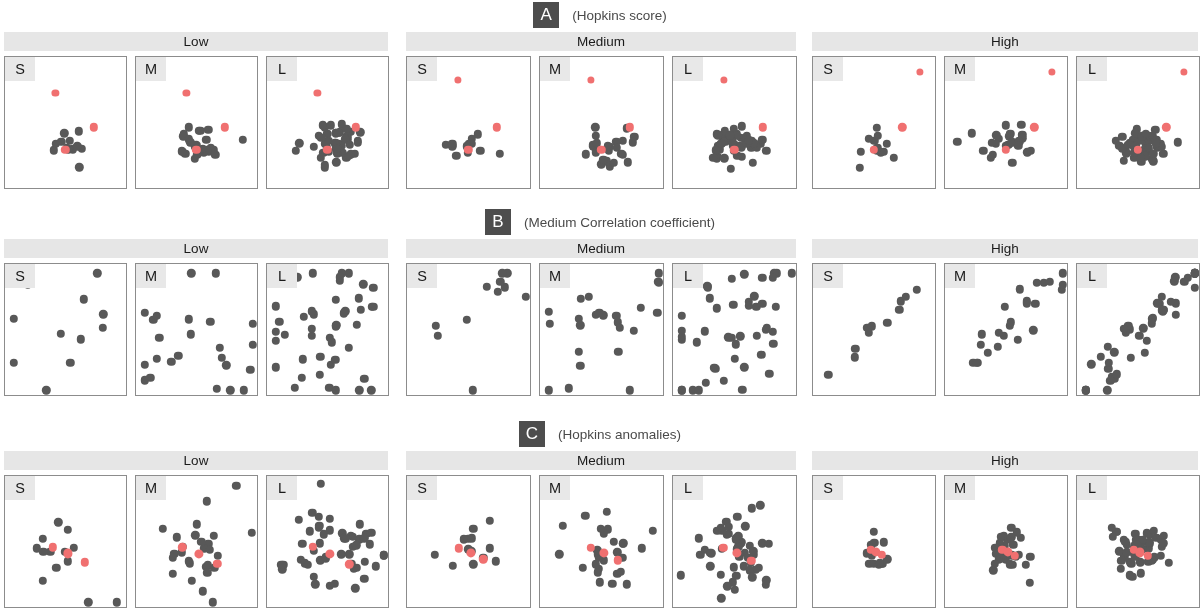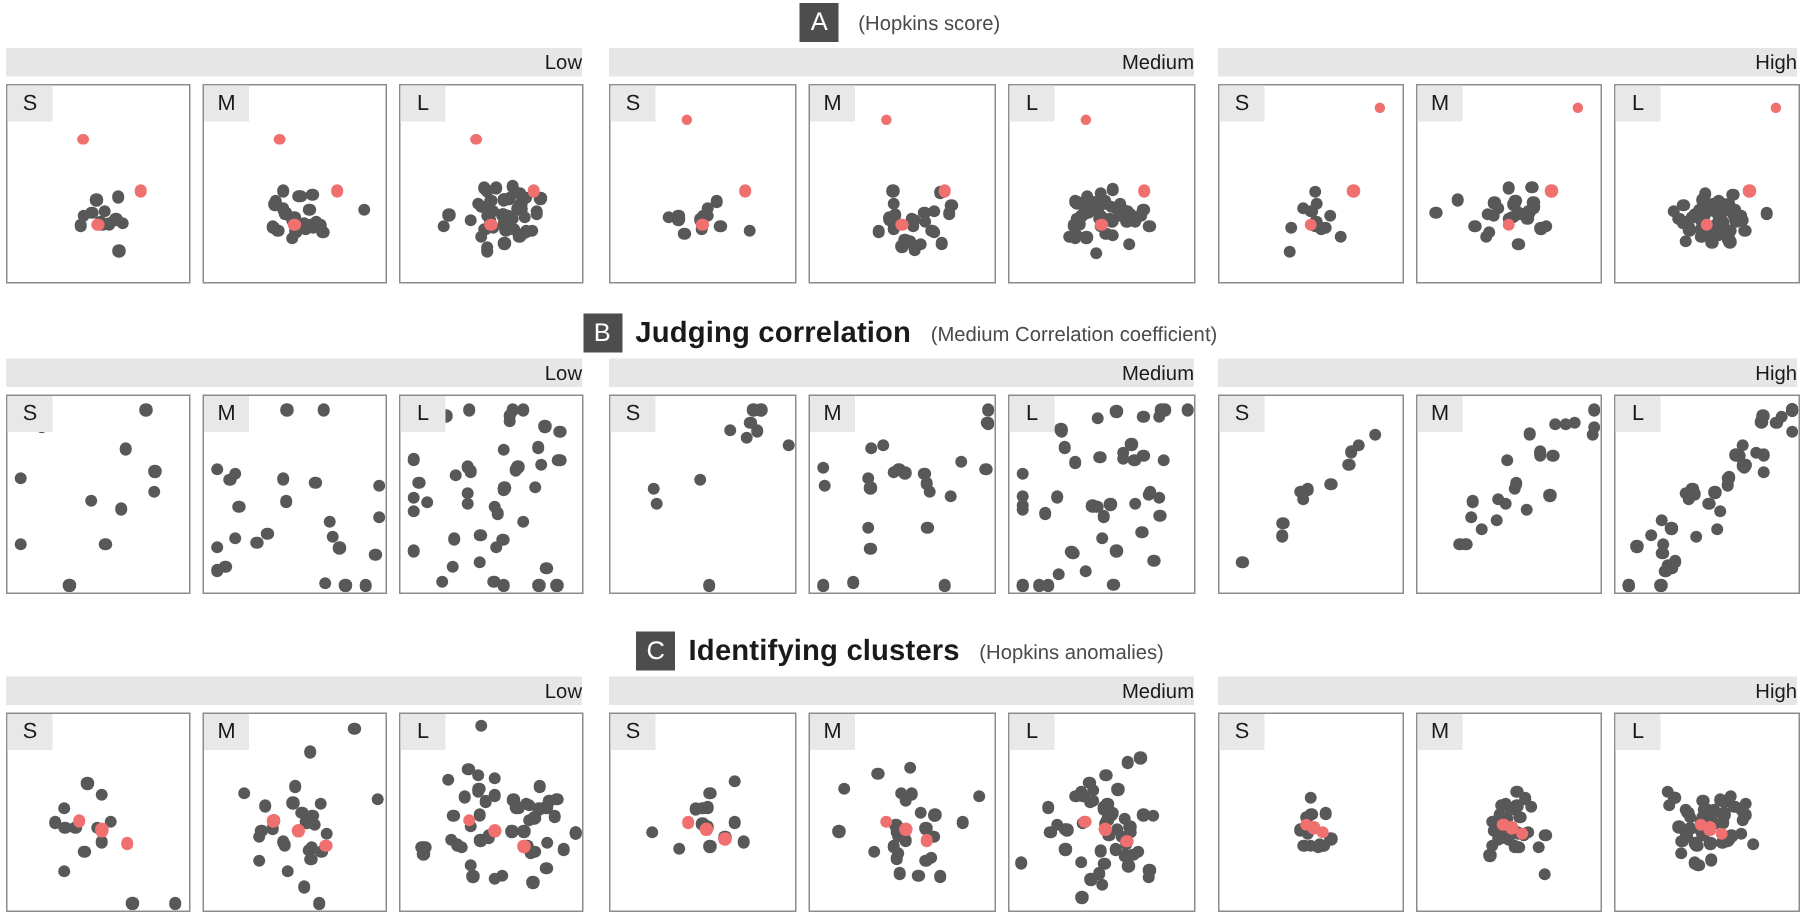--- a/index.html
+++ b/index.html
@@ -9,21 +9,21 @@
   .section{position:absolute;left:0;width:1200px;}
 
   .sec-title{display:flex;align-items:center;justify-content:center;gap:9px;height:30px;}
   .sec-badge{width:26px;height:26px;background:#4d4d4d;color:#fff;font-size:17px;
              display:flex;align-items:center;justify-content:center;font-weight:400;}
   .sec-name{font-size:19.5px;font-weight:700;letter-spacing:.1px;color:#1a1a1a;}
   .sec-metric{font-size:13.5px;color:#4a4a4a;margin-left:4px;}
 
   .groups{position:relative;height:162px;margin-top:2px;}
   .group{position:absolute;top:0;}
-  .group-head{height:19px;background:#e6e6e6;display:flex;align-items:center;justify-content:flex-end;}
+  .group-head{height:19px;background:#e6e6e6;display:flex;align-items:center;justify-content:center;}
   .group-head span{font-size:13.5px;color:#1a1a1a;}
   .panels{position:absolute;top:24px;left:0;display:flex;}
   .panel{position:relative;border:1.3px solid #8c8c8c;background:#fff;box-sizing:border-box;overflow:hidden;}
   .panel + .panel{margin-left:8px;}
   .size-badge{position:absolute;left:0;top:0;background:#e8e8e8;width:30px;height:24px;
               display:flex;align-items:center;justify-content:center;font-size:14.5px;color:#1a1a1a;z-index:2;}
   .dots{position:absolute;inset:0;}
   .dot{position:absolute;border-radius:50%;transform:translate(-50%,-50%);}
 </style>
 </head>
@@ -383,21 +383,20 @@
                   <div class="dot" style="width: 7.2px; height: 7.2px; left: 106.64px; top: 14.63px; background: rgb(240, 112, 112);"></div>
                 </div>
               </div>
             </div>
           </div>
         </div>
       </div>
       <div class="section" style="top: 207px;">
         <div class="sec-title">
           <div class="sec-badge">B</div>
-          <div class="sec-name">Judging correlation</div>
           <div class="sec-metric">(Medium Correlation coefficient)</div>
         </div>
         <div class="groups">
           <div class="group" style="left: 4px; width: 384px;">
             <div class="group-head">
               <span>Low</span>
             </div>
             <div class="panels">
               <div class="panel" style="width: 123px; height: 133px;">
                 <div class="size-badge">S</div>
@@ -701,21 +700,20 @@
                   <div class="dot" style="width: 8.4px; height: 8.4px; left: 86.3419px; top: 45.5782px; background: rgb(88, 88, 88);"></div>
                 </div>
               </div>
             </div>
           </div>
         </div>
       </div>
       <div class="section" style="top: 419px;">
         <div class="sec-title">
           <div class="sec-badge">C</div>
-          <div class="sec-name">Identifying clusters</div>
           <div class="sec-metric">(Hopkins anomalies)</div>
         </div>
         <div class="groups">
           <div class="group" style="left: 4px; width: 384px;">
             <div class="group-head">
               <span>Low</span>
             </div>
             <div class="panels">
               <div class="panel" style="width: 123px; height: 133px;">
                 <div class="size-badge">S</div>

